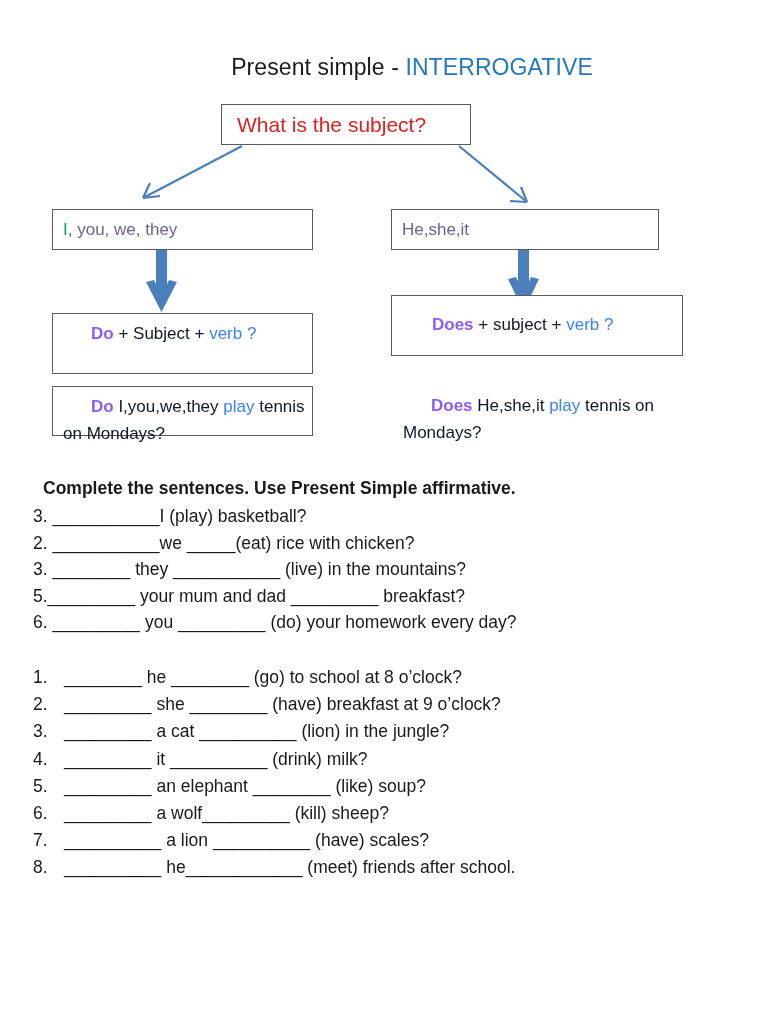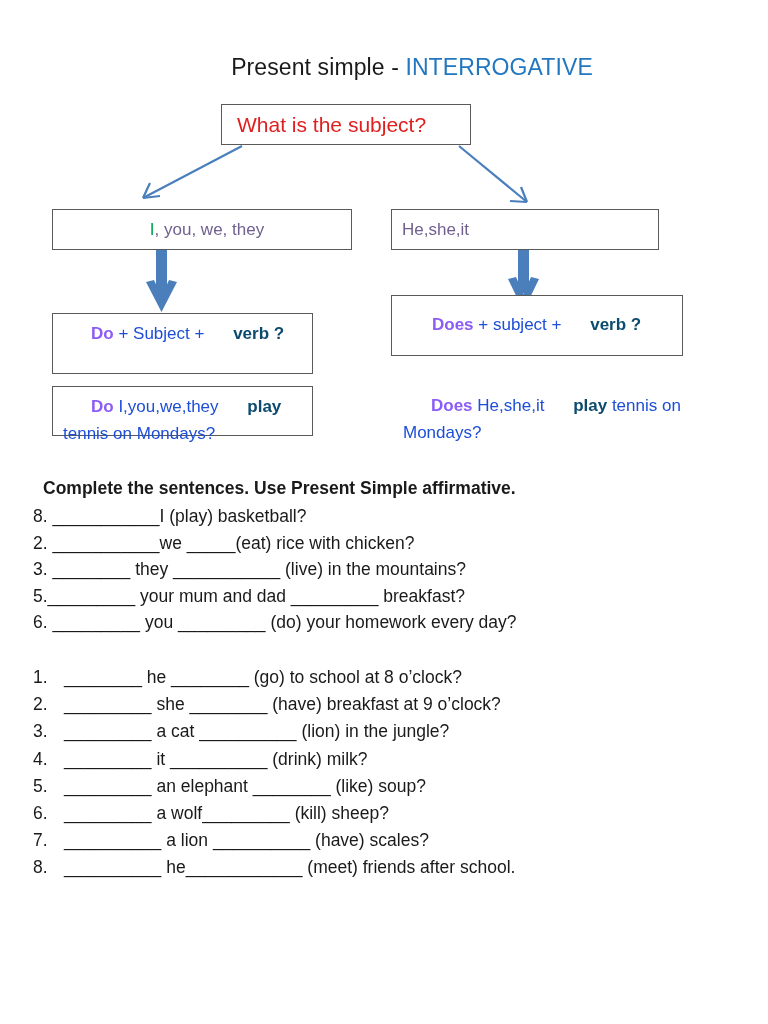--- a/index.html
+++ b/index.html
@@ -51,22 +51,22 @@
   }
   .box-q .q-text {
     color: #e02020;
     font-size: 21px;
     padding-left: 15px;
     white-space: nowrap;
   }
 
   .box-subj-l {
     left: 52px; top: 209px;
-    width: 300px; height: 41px;
-    display: flex; align-items: center; justify-content: center;
+    width: 261px; height: 41px;
+    display: flex; align-items: center;
   }
   .box-subj-r {
     left: 391px; top: 209px;
     width: 268px; height: 41px;
     display: flex; align-items: center;
   }
   .subj-text {
     font-size: 17px;
     padding-left: 10px;
     color: #6f6090;
@@ -104,22 +104,22 @@
     width: 300px;
     padding: 6px 0 0 12px;
     box-sizing: border-box;
   }
   .ex-text {
     font-size: 17px;
     line-height: 27px;
   }
 
   .gold   { color: #8b5cf6; font-weight: bold; margin-left: 28px; }
-  .purple { color: #0c4a6e; font-weight: bold; margin-left: 24px; }
-  .plain  { color: #1d4ed8; }
+  .purple { color: #3b82f6; font-weight: normal; }
+  .plain  { color: #0f172a; }
 
   
   .arrow-svg {
     position: absolute;
     left: 0; top: 0;
     width: 768px; height: 1024px;
     pointer-events: none;
   }
 
   
@@ -217,21 +217,21 @@
     <div class="ex-text"><span class="gold">Do</span><span class="plain"> I,you,we,they  </span><span class="purple">play</span><span class="plain"> tennis on Mondays?</span></div>
   </div>
 
   <div class="ex-plain">
     <div class="ex-text"><span class="gold">Does</span><span class="plain"> He,she,it </span><span class="purple">play</span><span class="plain"> tennis on Mondays?</span></div>
   </div>
 
   <div class="ex-heading">Complete the sentences. Use Present Simple affirmative.</div>
 
   <div class="list-a">
-    <div class="row">8. ___________I (play) basketball?</div>
+    <div class="row">3. ___________I (play) basketball?</div>
     <div class="row">2. ___________we   _____(eat) rice with chicken?</div>
     <div class="row">3. ________ they ___________ (live) in the mountains?</div>
     <div class="row">5._________ your mum and dad _________ breakfast?</div>
     <div class="row">6. _________ you _________ (do) your homework every day?</div>
   </div>
 
   <div class="list-b">
     <div class="row"><span class="num">1.</span><span>________ he ________ (go) to school at 8 o’clock?</span></div>
     <div class="row"><span class="num">2.</span><span>_________ she ________ (have) breakfast at 9 o’clock?</span></div>
     <div class="row"><span class="num">3.</span><span>_________ a cat __________ (lion) in the jungle?</span></div>

